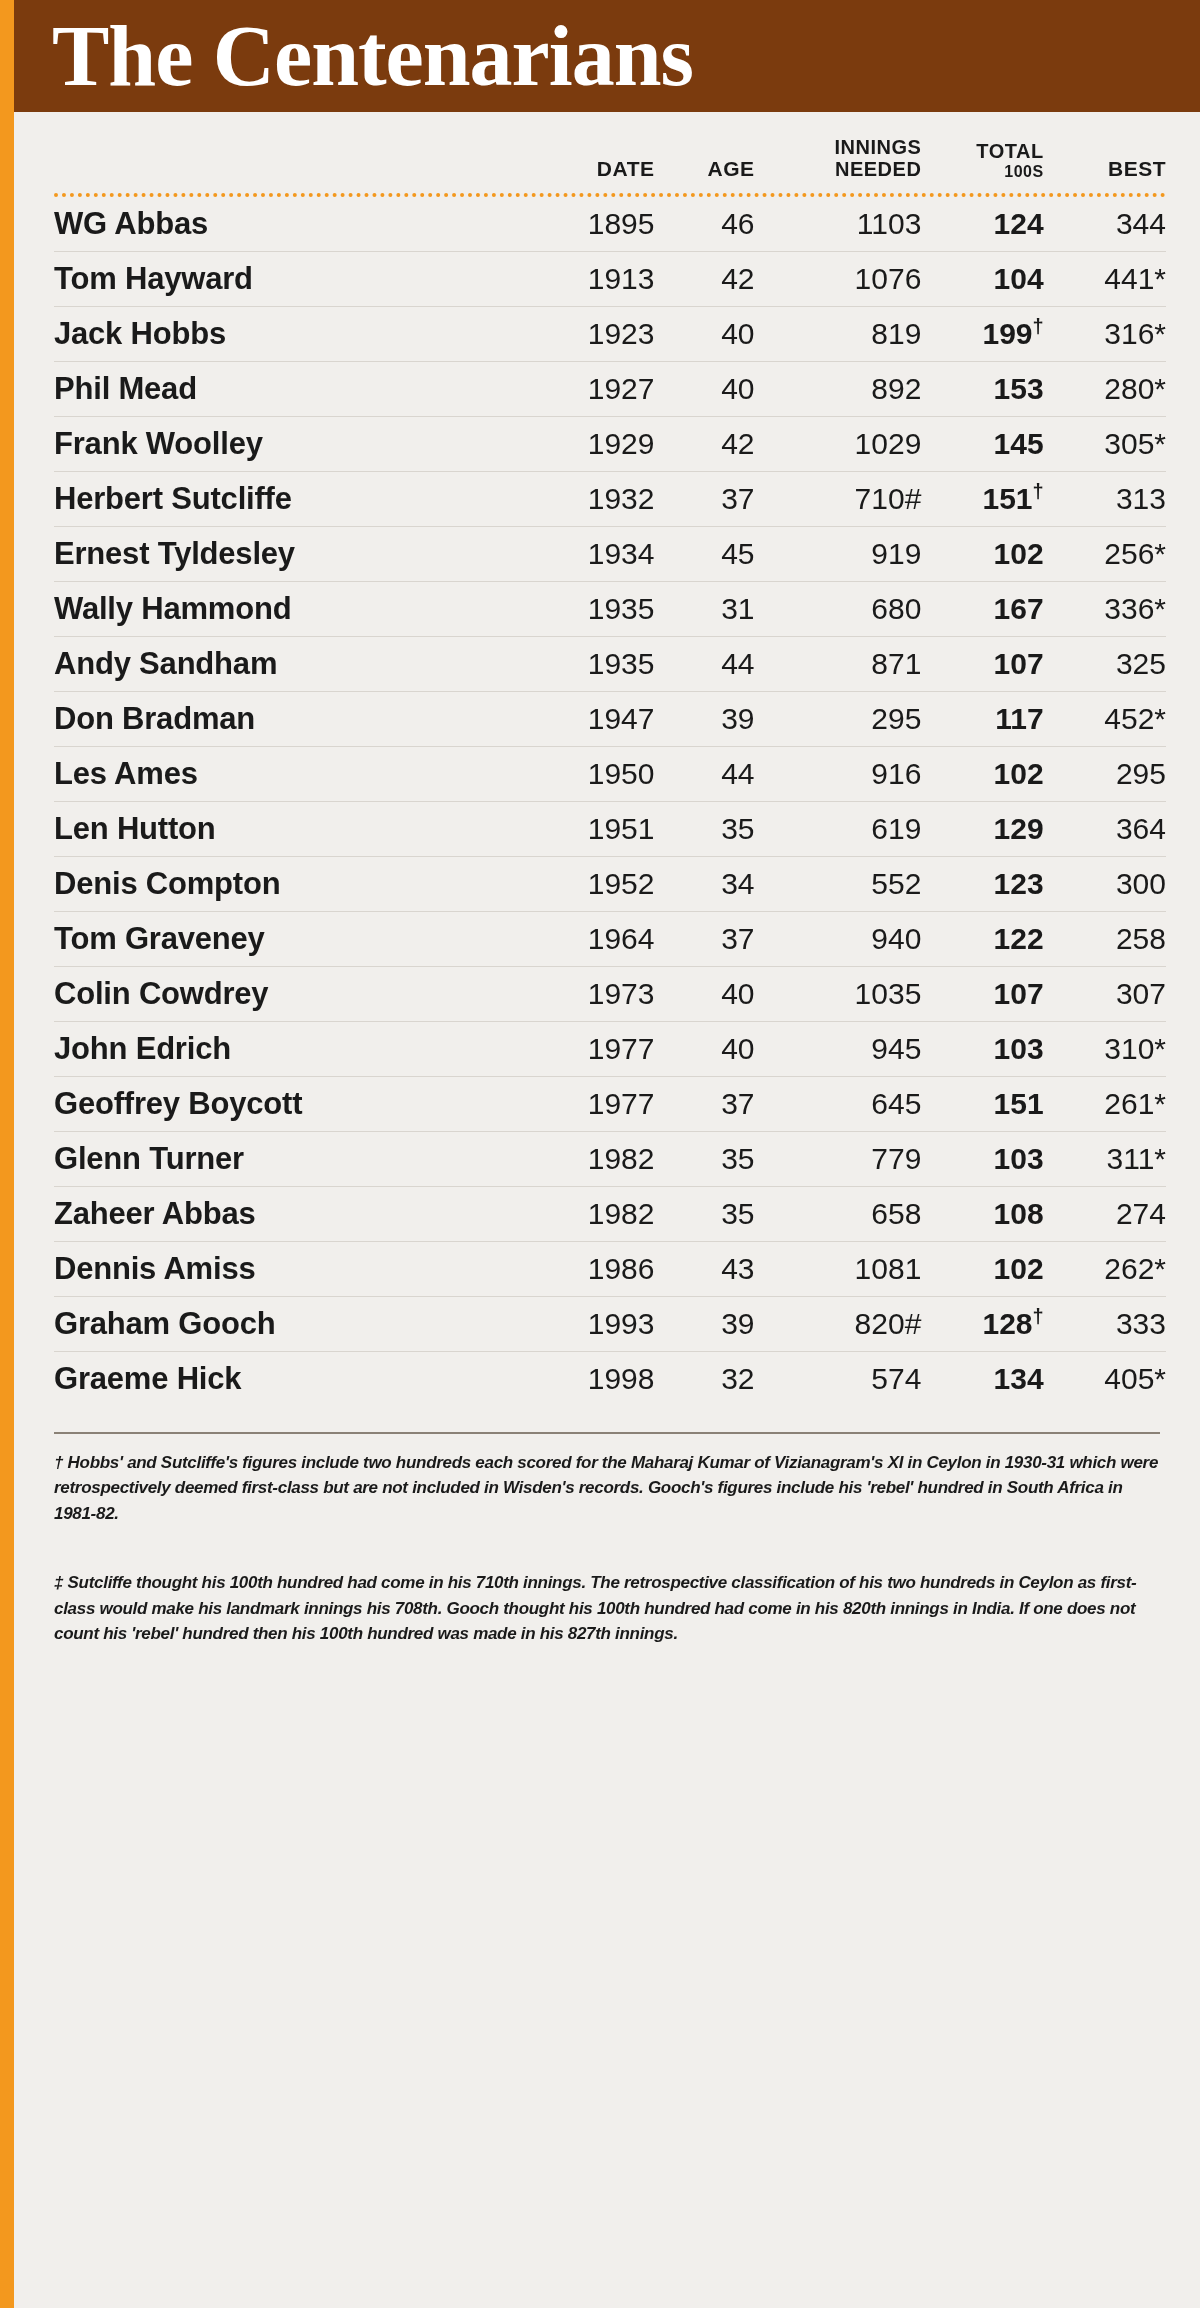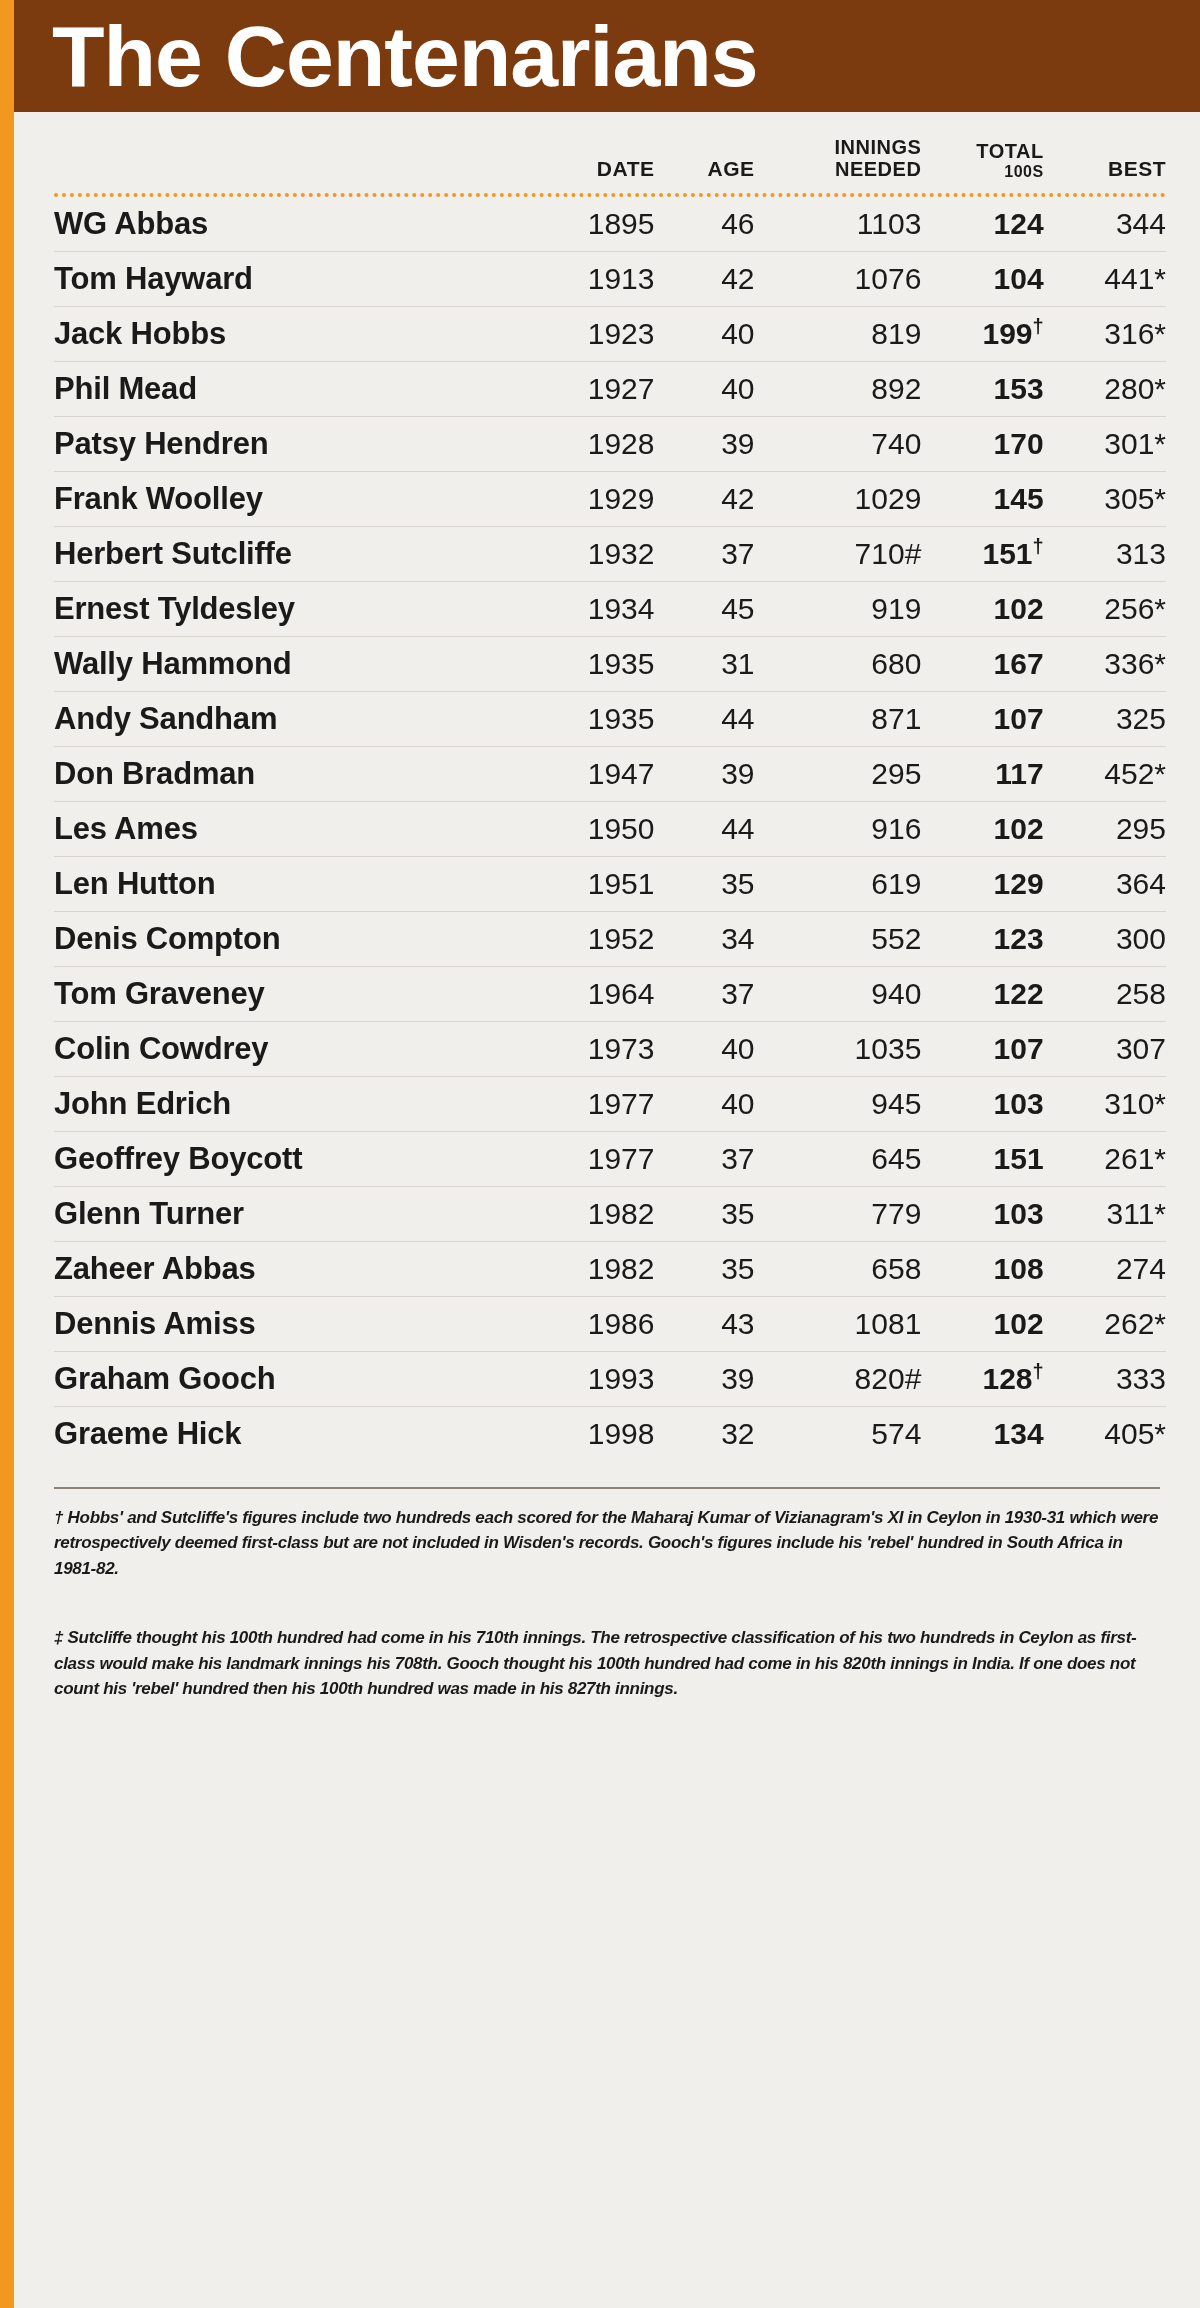--- a/index.html
+++ b/index.html
@@ -36,21 +36,21 @@
   .masthead {
     background: #7b3b0e;
     height: 112px;
     display: flex;
     align-items: center;
     padding-left: 38px;
     box-sizing: border-box;
   }
   .masthead-title {
     color: #ffffff;
-    font-family: Liberation Sans, sans-serif;
+    font-family: Liberation Serif, serif;
     font-weight: bold;
     font-size: 86px;
     letter-spacing: -1px;
     line-height: 1;
     white-space: nowrap;
   }
   
   .table-wrap {
     padding: 0 34px 0 40px;
     box-sizing: border-box;
@@ -214,28 +214,20 @@
             </tr>
             <tr>
               <td class="name">Phil Mead</td>
               <td>1927</td>
               <td>40</td>
               <td>892</td>
               <td class="total"><span>153</span><sup class="dag"></sup></td>
               <td>280*</td>
             </tr>
             <tr>
-              <td class="name">Patsy Hendren</td>
-              <td>1928</td>
-              <td>39</td>
-              <td>740</td>
-              <td class="total"><span>170</span><sup class="dag"></sup></td>
-              <td>301*</td>
-            </tr>
-            <tr>
               <td class="name">Frank Woolley</td>
               <td>1929</td>
               <td>42</td>
               <td>1029</td>
               <td class="total"><span>145</span><sup class="dag"></sup></td>
               <td>305*</td>
             </tr>
             <tr>
               <td class="name">Herbert Sutcliffe</td>
               <td>1932</td>

